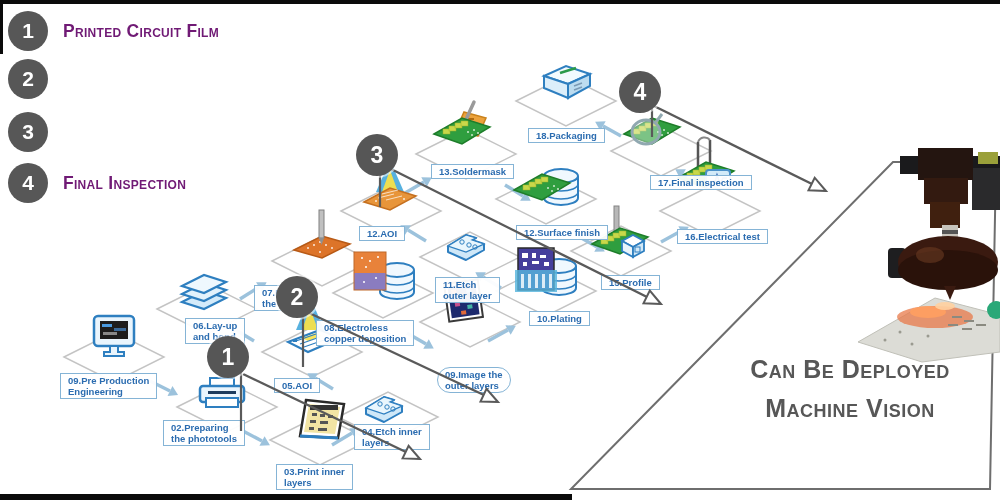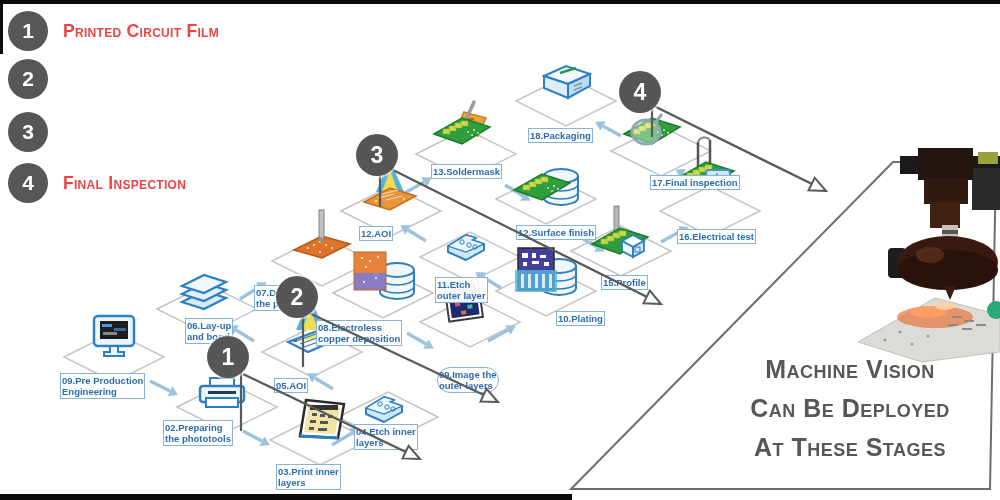--- a/index.html
+++ b/index.html
@@ -6,23 +6,23 @@
   #app{position:relative;width:1000px;height:500px;background:#ffffff;overflow:hidden;
        font-family:"Liberation Sans",sans-serif;}
   .bar{position:absolute;background:#0b0b0b;z-index:7;}
   .bar-top{left:0;top:0;width:1000px;height:4px;}
   .bar-left{left:0;top:0;width:3px;height:54px;}
   .bar-bottom{left:0;top:494px;width:572px;height:6px;}
   .legend{position:absolute;left:8px;top:0;z-index:5;}
   .legend-row{position:absolute;left:0;display:flex;align-items:center;gap:15px;height:40px;}
   .legend-circle{width:40px;height:40px;border-radius:50%;background:#575757;color:#fff;
        display:flex;align-items:center;justify-content:center;font-size:21px;font-weight:800;flex:0 0 40px;}
-  .legend-label{font-variant:small-caps;font-weight:700;font-size:17.5px;color:#ef4444;letter-spacing:.3px;white-space:nowrap;}
+  .legend-label{font-variant:small-caps;font-weight:700;font-size:17.5px;color:#701a75;letter-spacing:.3px;white-space:nowrap;}
   .stage-label{position:absolute;background:rgba(255,255,255,.95);border:1px solid #85b4d6;
-       color:#2b6cb0;font-size:9.5px;line-height:1.18;padding:1px 1px;font-weight:600;white-space:nowrap;z-index:3;}
+       color:#2b6cb0;font-size:9.5px;line-height:1.18;padding:1px 7px;font-weight:600;white-space:nowrap;z-index:3;}
   .snum{font-weight:800;}
   .marker{position:absolute;width:42px;height:42px;border-radius:50%;background:#565656;color:#fff;
        display:flex;align-items:center;justify-content:center;font-size:23px;font-weight:800;z-index:6;
        box-shadow:0 0 0 2px rgba(255,255,255,.55);}
   .mv-text{position:absolute;left:700px;top:350px;width:300px;text-align:center;z-index:2;
        font-variant:small-caps;font-weight:800;font-size:25px;color:#575757;line-height:1.55;letter-spacing:.5px;}
   svg.layer{position:absolute;left:0;top:0;z-index:1;}
   svg.overlay{position:absolute;left:0;top:0;z-index:4;pointer-events:none;}
   #labels{position:absolute;left:0;top:0;width:1000px;height:500px;z-index:3;pointer-events:none;}
   #markers{position:absolute;left:0;top:0;width:1000px;height:500px;z-index:6;pointer-events:none;}
@@ -295,21 +295,21 @@
   <div id="labels">
       <div class="stage-label" style="left: 60px; top: 373px;"><span class="snum">09.</span><span>Pre Production</span><br><span>Engineering</span></div>
       <div class="stage-label" style="left: 163px; top: 420px;"><span class="snum">02.</span><span>Preparing</span><br><span>the phototools</span></div>
       <div class="stage-label" style="left: 276px; top: 464px;"><span class="snum">03.</span><span>Print inner</span><br><span>layers</span></div>
       <div class="stage-label" style="left: 354px; top: 424px;"><span class="snum">04.</span><span>Etch inner</span><br><span>layers</span></div>
       <div class="stage-label" style="left: 274px; top: 378px;"><span class="snum">05.</span><span>AOI</span></div>
       <div class="stage-label" style="left: 185px; top: 318px;"><span class="snum">06.</span><span>Lay-up</span><br><span>and bond</span></div>
       <div class="stage-label" style="left: 254px; top: 285px;"><span class="snum">07.</span><span>Drill</span><br><span>the panel</span></div>
       <div class="stage-label" style="left: 316px; top: 320px;"><span class="snum">08.</span><span>Electroless</span><br><span>copper deposition</span></div>
       <div class="stage-label" style="left: 437px; top: 367px; border-radius: 13px;"><span class="snum">09.</span><span>Image the</span><br><span>outer layers</span></div>
-      <div class="stage-label" style="left: 556px; top: 311px;"><span class="snum">10.</span><span>Plating</span></div>
+      <div class="stage-label" style="left: 529px; top: 311px;"><span class="snum">10.</span><span>Plating</span></div>
       <div class="stage-label" style="left: 435px; top: 277px;"><span class="snum">11.</span><span>Etch</span><br><span>outer layer</span></div>
       <div class="stage-label" style="left: 359px; top: 226px;"><span class="snum">12.</span><span>AOI</span></div>
       <div class="stage-label" style="left: 431px; top: 164px;"><span class="snum">13.</span><span>Soldermask</span></div>
       <div class="stage-label" style="left: 516px; top: 225px;"><span class="snum">12.</span><span>Surface finish</span></div>
       <div class="stage-label" style="left: 601px; top: 275px;"><span class="snum">15.</span><span>Profile</span></div>
       <div class="stage-label" style="left: 677px; top: 229px;"><span class="snum">16.</span><span>Electrical test</span></div>
       <div class="stage-label" style="left: 606px; top: 175px; margin-left: 44px;"><span class="snum">17.</span><span>Final inspection</span></div>
       <div class="stage-label" style="left: 528px; top: 128px;"><span class="snum">18.</span><span>Packaging</span></div>
     </div>
 
@@ -356,21 +356,20 @@
     <div class="legend-row" style="top:112px">
       <div class="legend-circle">3</div>
     </div>
     <div class="legend-row" style="top:163px">
       <div class="legend-circle">4</div>
       <div class="legend-label">Final Inspection</div>
     </div>
   </div>
 
   <div class="mv-text">
+    <div>Can Be Deployed</div>
     <div>Machine Vision</div>
-    <div>Can Be Deployed</div>
-    <div>At These Stages</div>
   </div>
 
   <div class="bar bar-top"></div>
   <div class="bar bar-left"></div>
   <div class="bar bar-bottom"></div>
 </div>
 
 </body></html>

